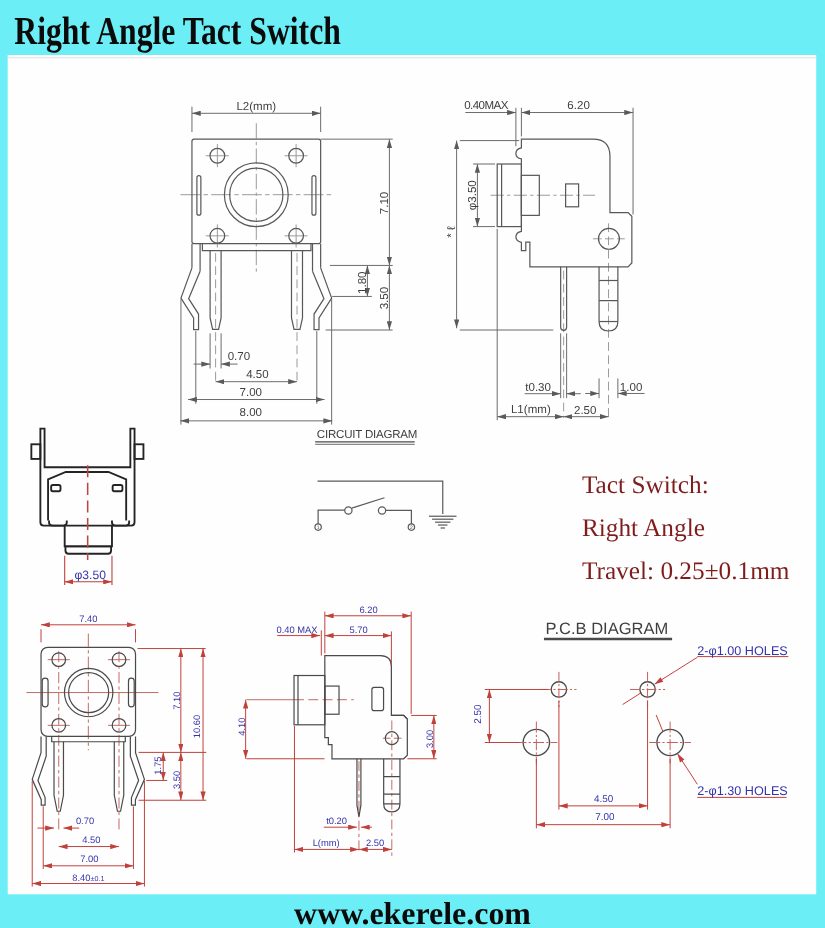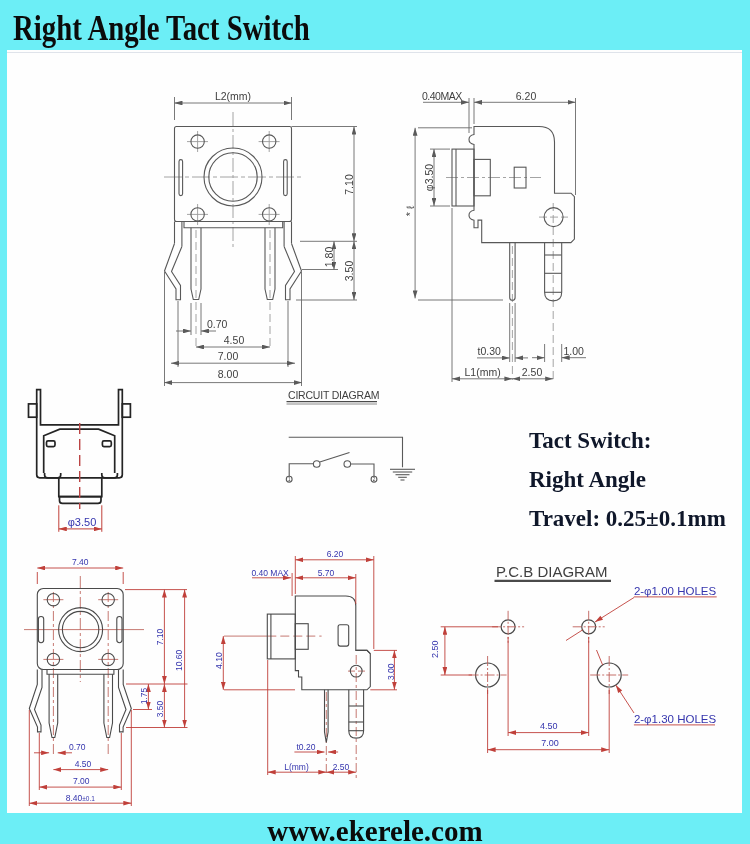--- a/index.html
+++ b/index.html
@@ -14,21 +14,21 @@
 <body>
 
 <div id="white"></div>
 
 <div style="position:absolute;left:7px;top:51.5px;width:735px;height:1.5px;background:#dfe3ea;"></div>
 
 <div class="ttl" style="left:13px;top:7px;font-size:36px;transform:scaleX(0.8);transform-origin:left top;white-space:nowrap;">Right Angle Tact Switch</div>
 
 <div class="ttl" style="left:0;top:815px;width:750px;text-align:center;font-size:29px;">www.ekerele.com</div>
 
-<div style="position:absolute;left:529px;top:421px;font-family:'Liberation Serif',serif;font-weight:bold;color:#0f172a;font-size:23px;line-height:39px;white-space:nowrap;">
+<div style="position:absolute;left:529px;top:421px;font-family:'Liberation Serif',serif;font-weight:normal;color:#7f1d1d;font-size:23px;line-height:39px;white-space:nowrap;">
 Tact Switch:<br>Right Angle<br>Travel: 0.25±0.1mm
 </div>
 <div id="svgwrap">
 <svg width="750" height="844" viewBox="0 0 750 844" xmlns="http://www.w3.org/2000/svg">
 <defs>
 <marker id="mg" viewBox="0 0 10 6" refX="10" refY="3" markerWidth="8" markerHeight="4.8" orient="auto-start-reverse" markerUnits="userSpaceOnUse">
           <path d="M0,0L10,3L0,6z" fill="#5a5a5a"></path>
         </marker>
 <marker id="mr" viewBox="0 0 10 6" refX="10" refY="3" markerWidth="8" markerHeight="4.8" orient="auto-start-reverse" markerUnits="userSpaceOnUse">
           <path d="M0,0L10,3L0,6z" fill="#c0403a"></path>

